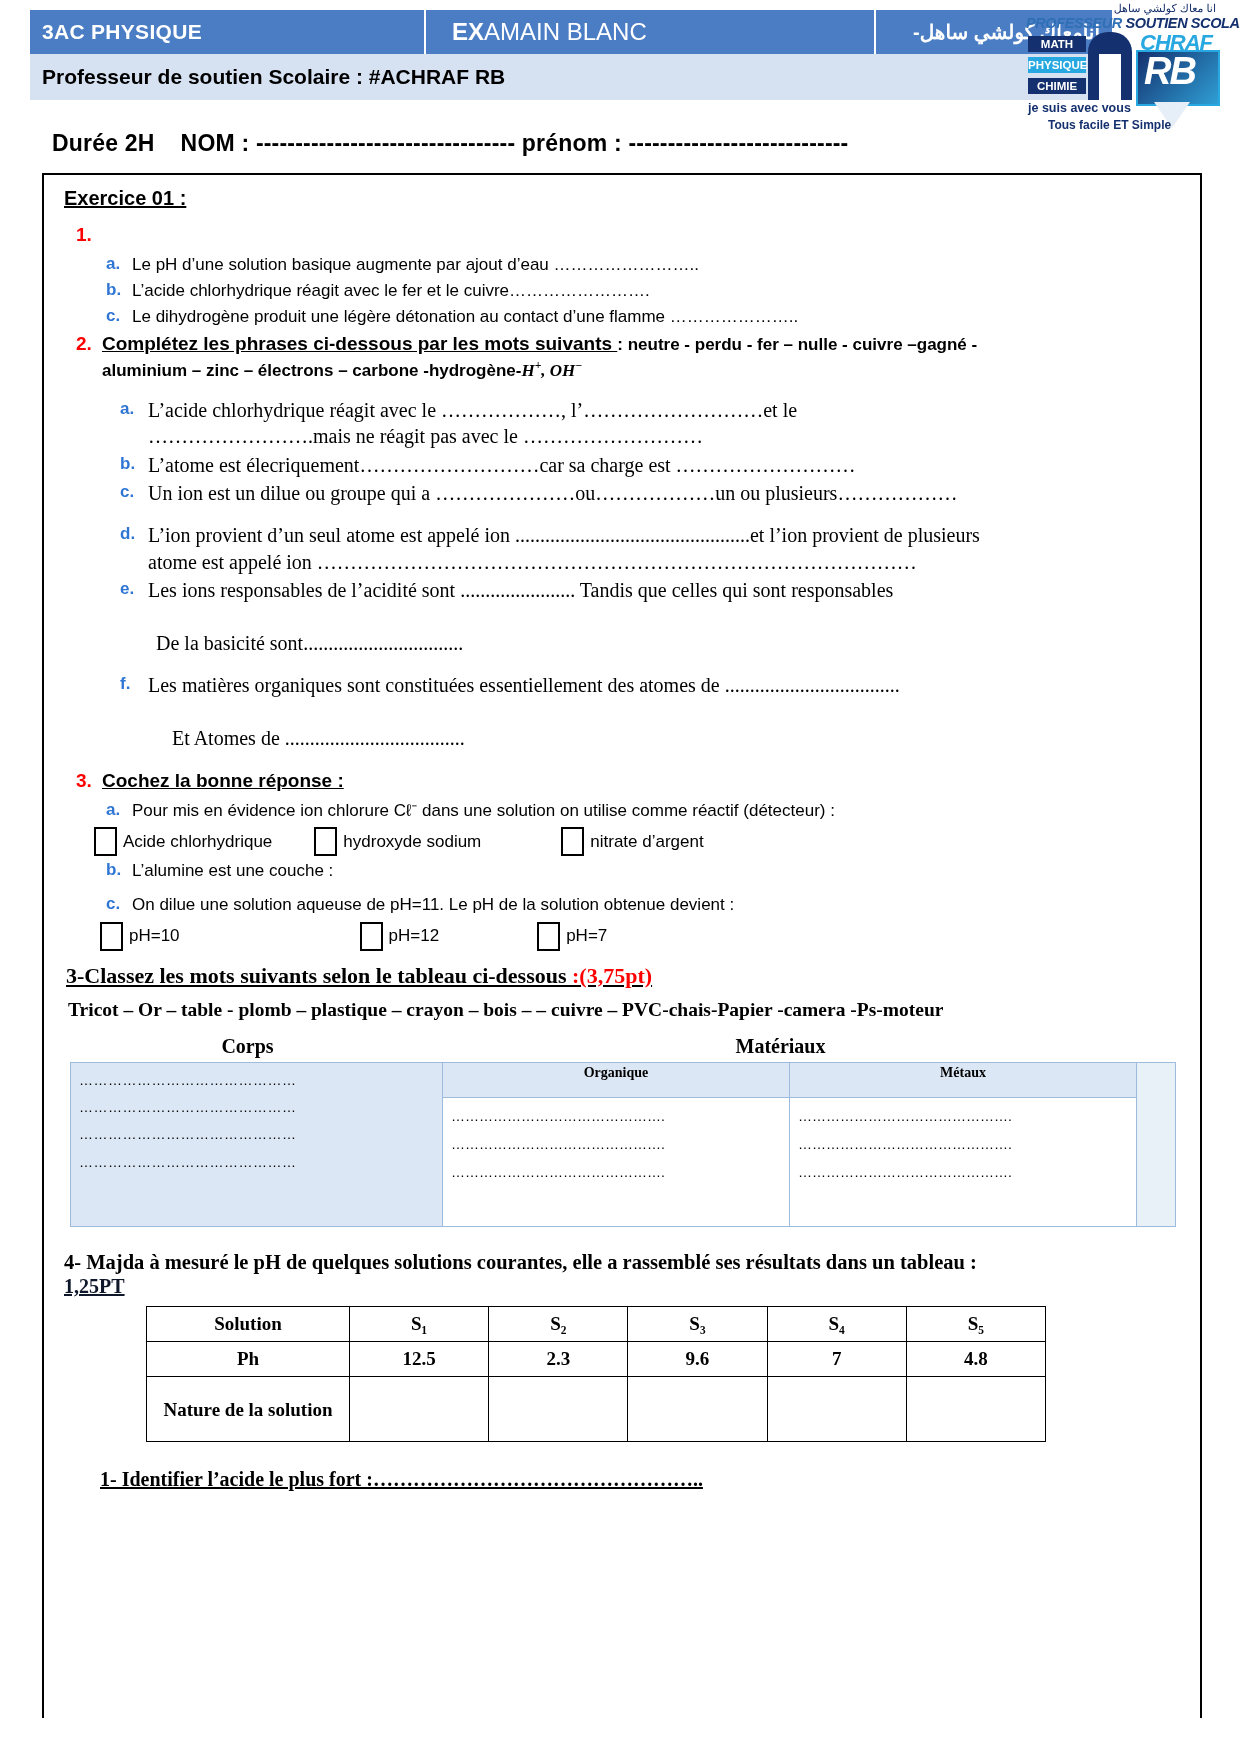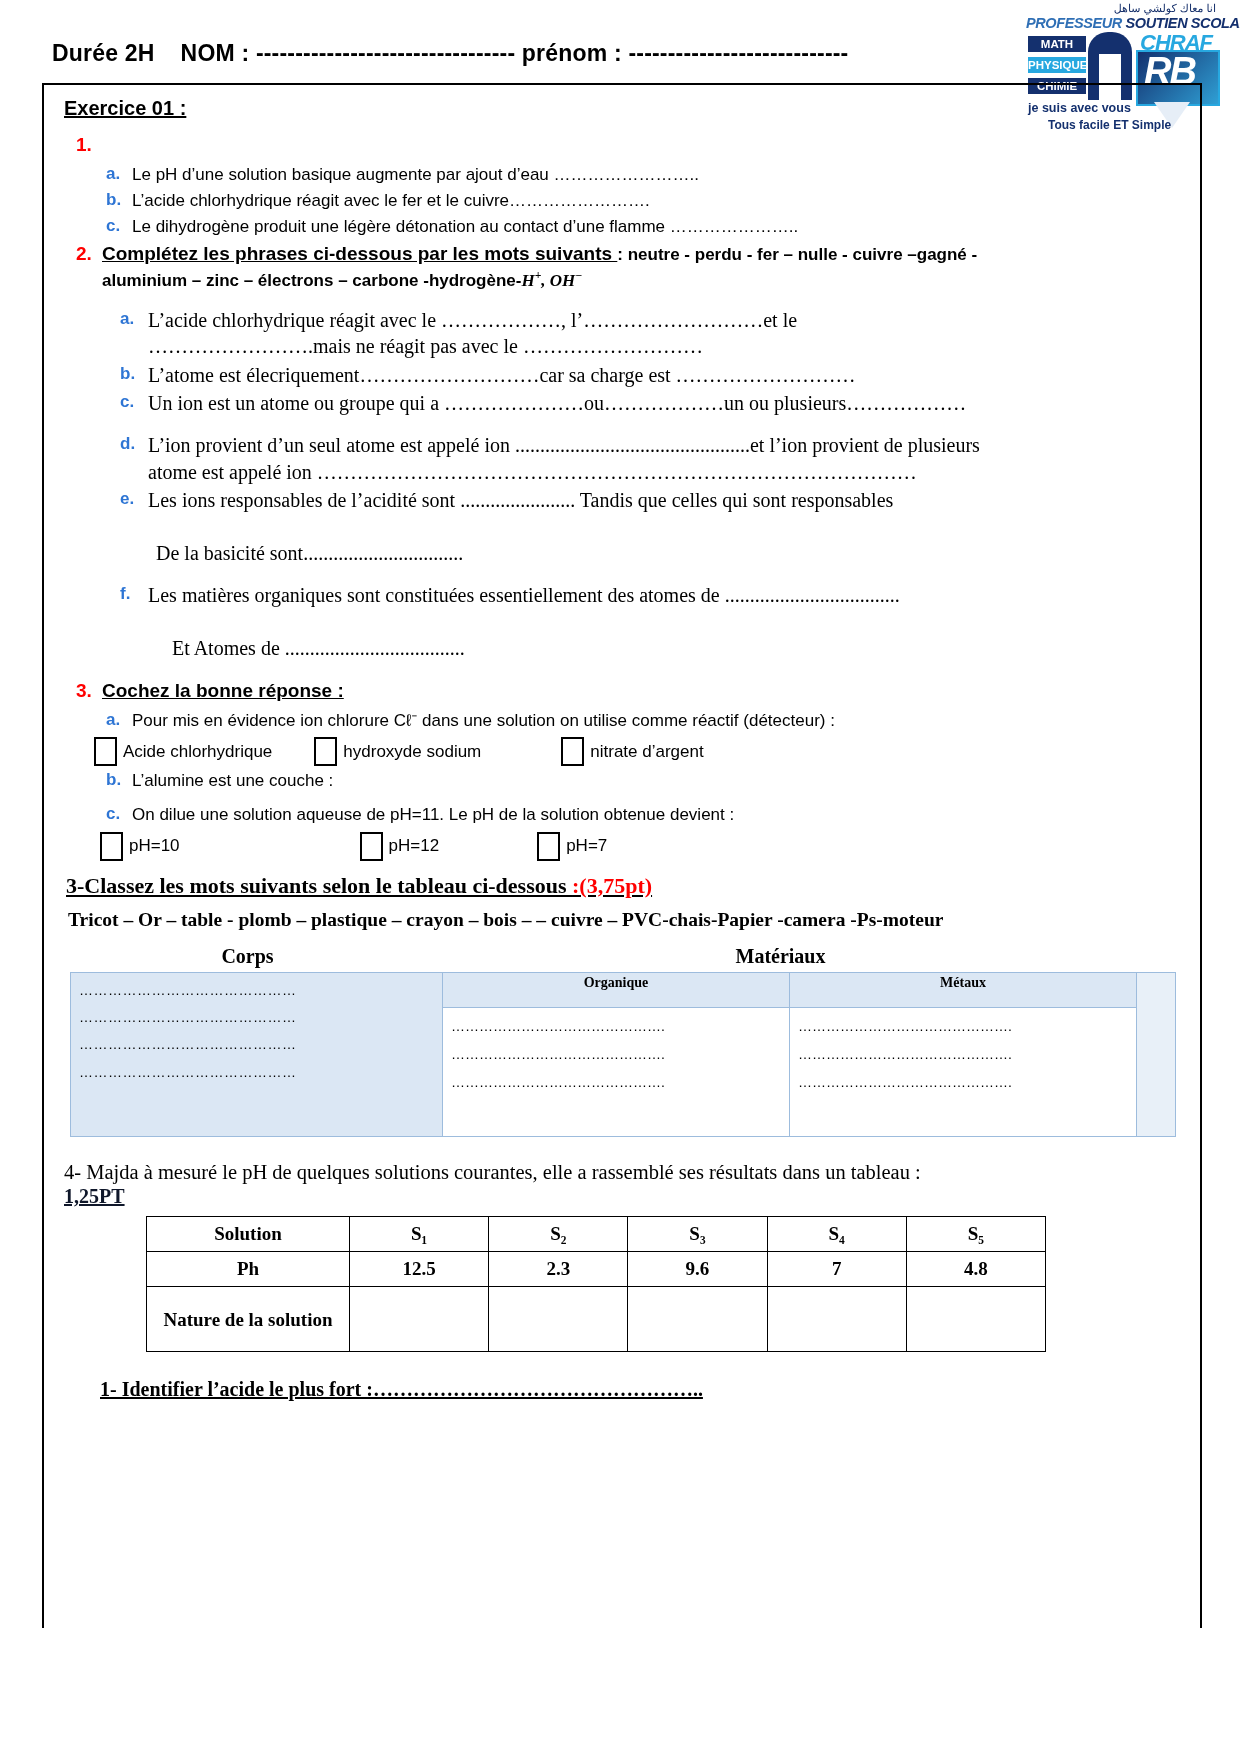--- a/index.html
+++ b/index.html
@@ -344,21 +344,21 @@
     padding: 2px 8px !important;
   }
   .cm-cell { background:#fff; line-height: 2.0; height: 120px; }
   .cm-pad { background: #e8f0f8; width: 22px; border: 1px solid #9dbcdd; }
   .dots-line { display:block; }
 
   
   .q4 {
     font-family: "Liberation Serif", serif;
     font-size: 20.5px;
-    font-weight: normal;
+    font-weight: bold;
     margin: 22px 0 0 6px;
     line-height: 1.3;
   }
   .q4-pt {
     color: #0f172a;
     font-weight: bold;
     text-decoration: underline;
     font-family: "Liberation Serif", serif;
     font-size: 20px;
     margin: 0 0 8px 6px;
@@ -385,20 +385,32 @@
     font-size: 20px;
     font-weight: bold;
     margin: 26px 0 0 42px;
   }
   .q4sub u { text-decoration: underline; }
 </style>
 </head>
 <body>
 
 <div class="header-wrap">
+  <table class="header-table">
+    <tbody>
+        <tr class="hdr-row1">
+      <td class="hdr-subject" style="width:370px;">3AC  PHYSIQUE</td>
+      <td class="hdr-exam" style="width:410px;"><b>EX</b><span>AMAIN BLANC</span></td>
+      <td class="hdr-arabic">انامعاك كولشي ساهل-</td>
+    </tr>
+    <tr class="hdr-row2">
+      <td colspan="3">Professeur de soutien Scolaire : #ACHRAF RB</td>
+    </tr>
+  </tbody>
+    </table>
 
   <div class="logo">
     <div class="logo-arabic">انا معاك كولشي ساهل</div>
     <div class="logo-top"><span>PROFESSEUR</span> <span class="s2">SOUTIEN SCOLAIRE</span></div>
     <div class="logo-sub logo-math">MATH</div>
     <div class="logo-sub logo-phys">PHYSIQUE</div>
     <div class="logo-sub logo-chim">CHIMIE</div>
     <div class="logo-nmark"></div>
     <div class="logo-chraf">CHRAF</div>
     <div class="logo-rb">
@@ -451,21 +463,21 @@
         <span>L’acide chlorhydrique réagit avec le ………………, l’………………………et le</span><br>
         <span>…………………….mais ne réagit pas avec le ………………………</span>
       </span>
     </div>
     <div class="serif-item">
       <span class="serif-letter">b.</span>
       <span class="serif-text">L’atome est élecriquement………………………car sa charge est ………………………</span>
     </div>
     <div class="serif-item">
       <span class="serif-letter">c.</span>
-      <span class="serif-text">Un ion est un atome ou groupe qui a …………………ou………………un ou plusieurs………………</span>
+      <span class="serif-text">Un ion est un dilue ou groupe qui a …………………ou………………un ou plusieurs………………</span>
     </div>
     <div class="serif-item sp-top">
       <span class="serif-letter">d.</span>
       <span class="serif-text">
         <span>L’ion provient d’un seul atome est appelé ion ...............................................et l’ion provient de plusieurs</span><br>
         <span>atome est appelé ion ………………………………………………………………………………</span>
       </span>
     </div>
     <div class="serif-item">
       <span class="serif-letter">e.</span>

